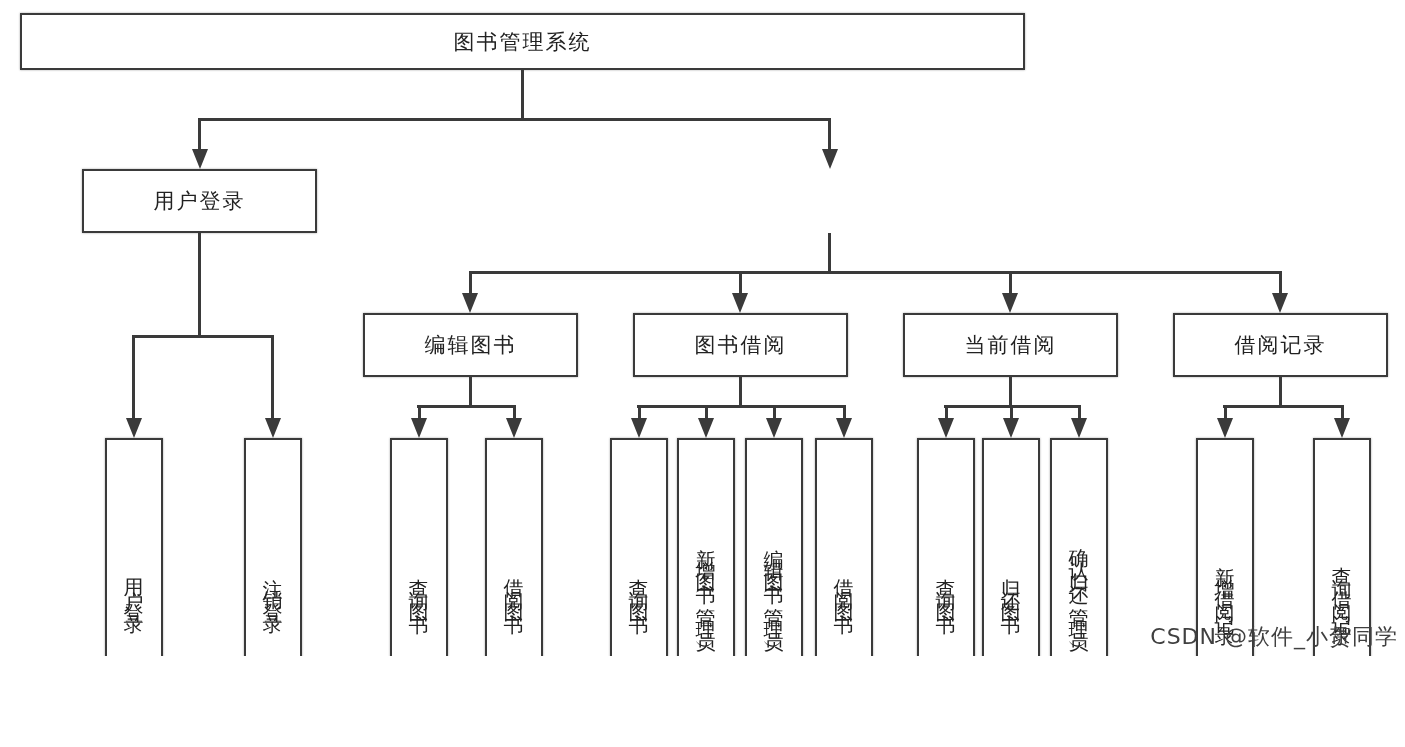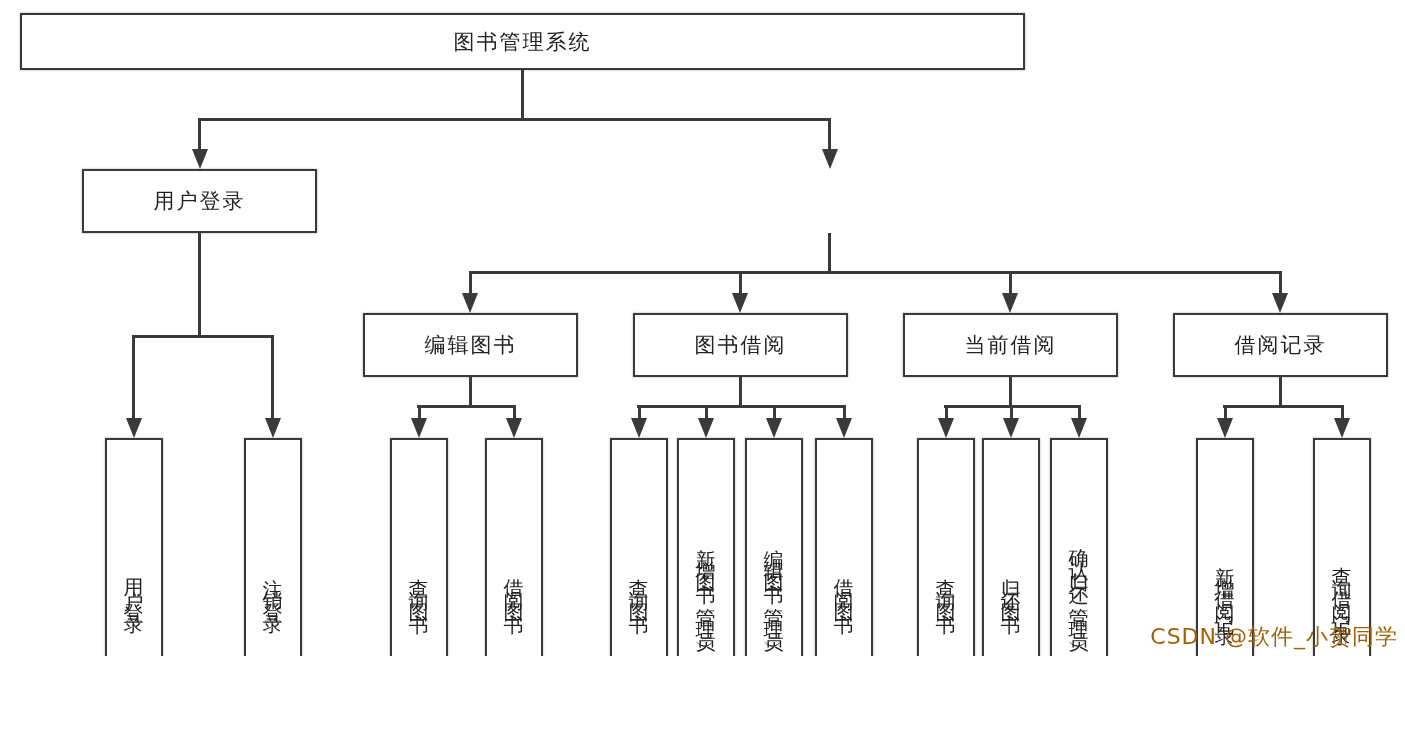--- a/index.html
+++ b/index.html
@@ -22,21 +22,21 @@
   }
   .vl{position:absolute;width:3px;background:#3a3a3a;}
   .hl{position:absolute;height:3px;background:#3a3a3a;}
   .ar{
     position:absolute;width:0;height:0;
     border-left:8px solid transparent;border-right:8px solid transparent;
     border-top:20px solid #3a3a3a;
   }
   .watermark{
     position:absolute;right:7px;bottom:4px;
-    color:#a16207;font-size:22px;letter-spacing:1px;white-space:nowrap;
+    color:#404040;font-size:22px;letter-spacing:1px;white-space:nowrap;
   }
 </style>
 </head>
 <body>
 
 <div class="canvas">
 
   <div class="box" style="left:20px;top:13px;width:1005px;height:57px">
     <span>图书管理系统</span>
   </div>

